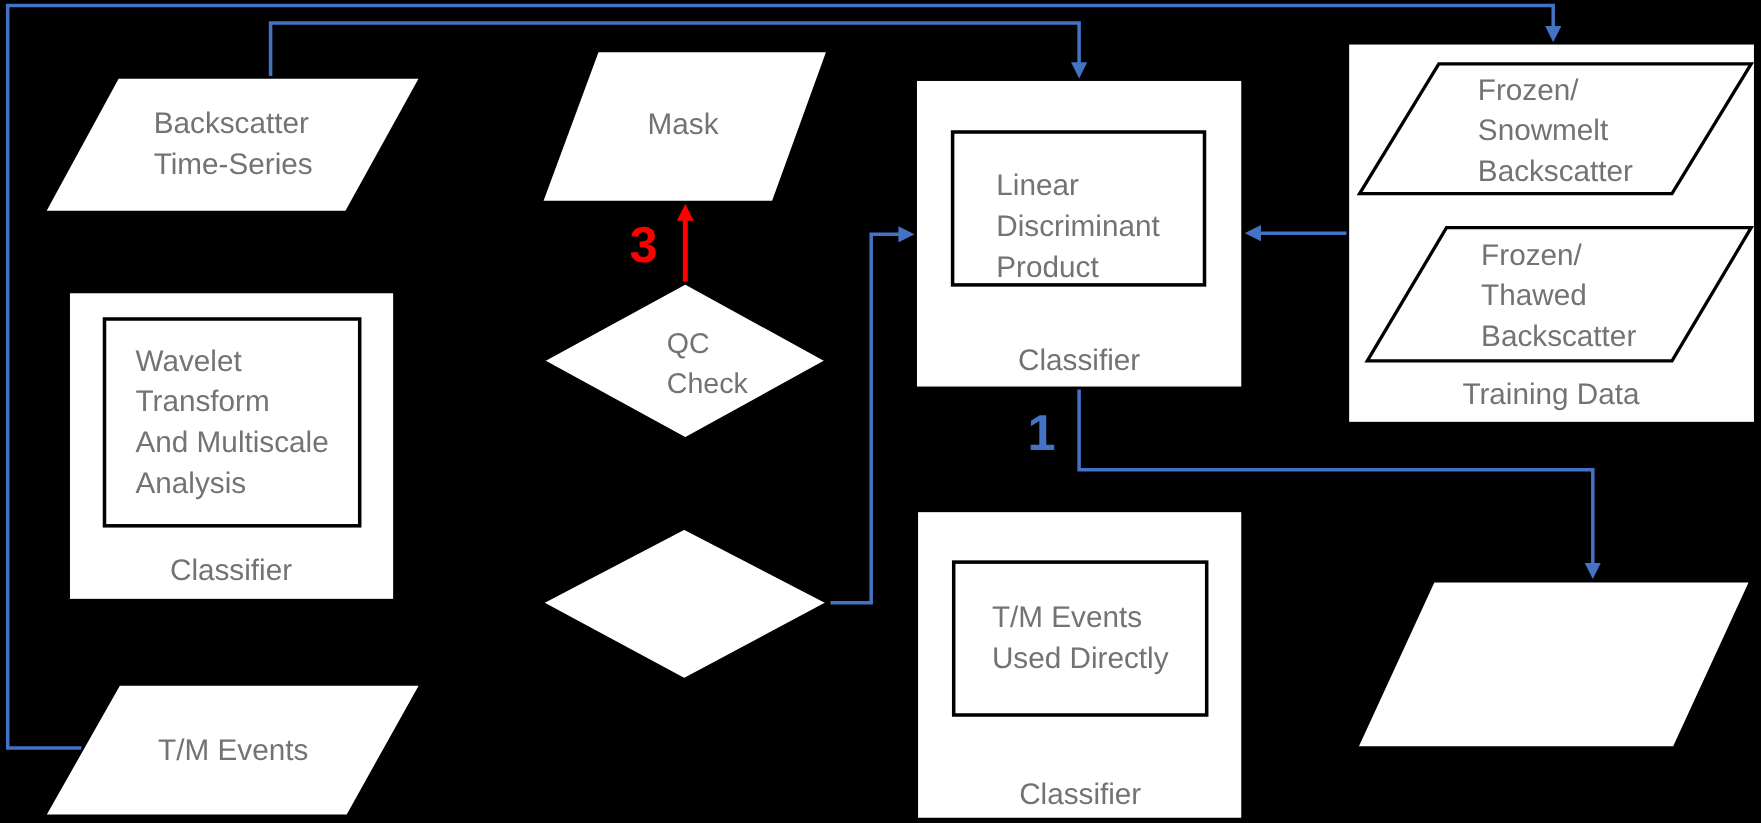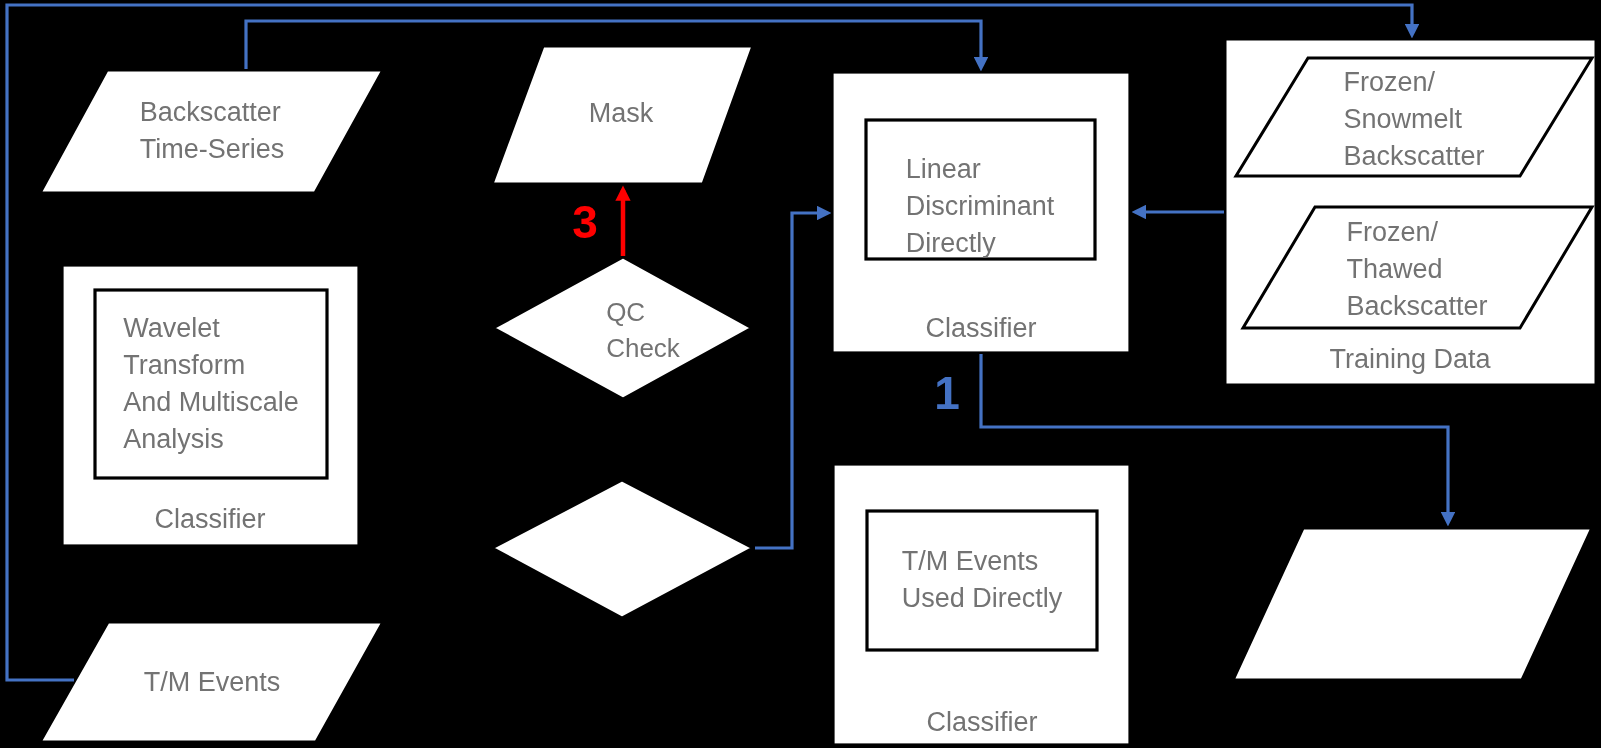--- a/index.html
+++ b/index.html
@@ -89,21 +89,21 @@
 
   <div class="lbl diamond" style="left:623px;top:330px;margin-left:20px;">
     <div>QC</div>
     <div>Check</div>
   </div>
 
 
   <div class="lbl" style="left:980px;top:206px;">
     <div>Linear</div>
     <div>Discriminant</div>
-    <div>Directly</div>
+    <div>Product</div>
   </div>
   <div class="lbl" style="left:981px;top:328px;">Classifier</div>
 
   <div class="lbl" style="left:212px;top:682px;">T/M Events</div>
 
   <div class="lbl" style="left:982px;top:580px;">
     <div>T/M Events</div>
     <div>Used Directly</div>
   </div>
   <div class="lbl" style="left:982px;top:722px;">Classifier</div>

